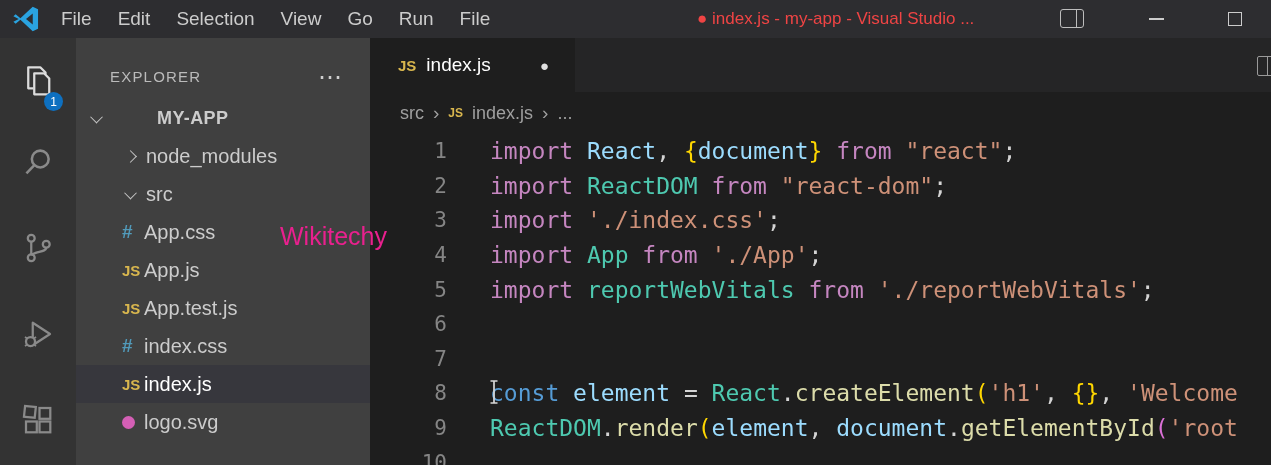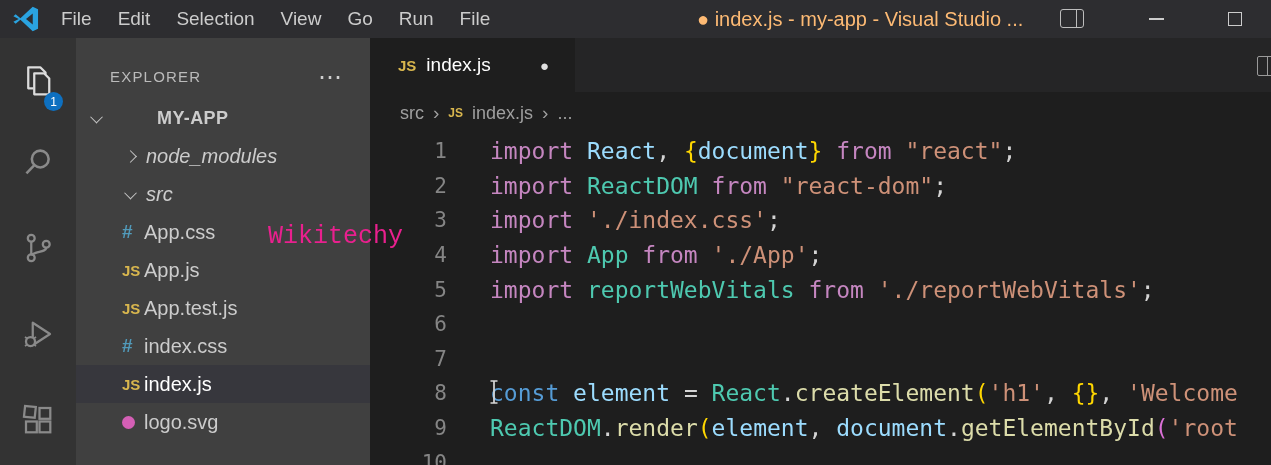--- a/index.html
+++ b/index.html
@@ -5,22 +5,22 @@
   * { margin:0; padding:0; box-sizing:border-box; }
   html,body { width:1271px; height:465px; overflow:hidden; }
   body { position:relative; background:#1e1e1e; font-family:"Liberation Sans",sans-serif; }
 
   
   .titlebar { position:absolute; left:0; top:0; width:1271px; height:38px; background:#2d2d30;
               display:flex; align-items:center; color:#cccccc; z-index:5; }
   .logo { margin:0 8px 0 12px; display:flex; align-items:center; }
   .menubar { display:flex; height:100%; align-items:center; }
   .menu-item { padding:10px 13px; font-size:19px; line-height:38px; cursor:default; white-space:nowrap; }
-  .window-title { position:absolute; left:697px; top:0; line-height:38px; font-size:20px;
-                  color:#fdba74; white-space:nowrap; }
+  .window-title { position:absolute; left:697px; top:0; line-height:38px; font-size:17px;
+                  color:#ef4444; white-space:nowrap; }
   .layout-btn { position:absolute; left:1060px; top:9px; width:26px; height:20px; }
   .layout-glyph { width:24px; height:19px; border:1.6px solid #bdbdbd; border-radius:3px; position:relative; }
   .layout-glyph::after { content:""; position:absolute; top:0; bottom:0; right:6px; width:0; border-right:1.6px solid #bdbdbd; }
   .win-btn { position:absolute; top:0; width:46px; height:38px; display:flex; align-items:center; justify-content:center; }
   .win-min { left:1133px; } .win-max { left:1212px; }
   .min-glyph { width:15px; height:2px; background:#cccccc; display:block; }
   .max-glyph { width:14px; height:14px; border:1.5px solid #cccccc; display:block; }
 
   
   .activitybar { position:absolute; left:0; top:38px; width:76px; height:427px; background:#333333; z-index:4; }
@@ -32,33 +32,33 @@
            display:flex; align-items:center; justify-content:center; }
 
   
   .sidebar { position:absolute; left:76px; top:38px; width:294px; height:427px; background:#404040;
              color:#cccccc; overflow:hidden; z-index:3; }
   .sb-header { height:61px; display:flex; align-items:center; justify-content:space-between;
                padding:16px 28px 0 34px; font-size:15px; letter-spacing:1.2px; color:#bbbbbb; }
   .more { font-size:24px; letter-spacing:0; color:#cfcfcf; line-height:10px; }
   .tree-row { height:38px; display:flex; align-items:center; font-size:20px; white-space:nowrap; }
   .tree-row.root { padding-left:16px; font-weight:bold; font-size:18px; letter-spacing:0.4px;gap:45px; }
-  .tree-row.folder { padding-left:50px;font-style:italic; }
+  .tree-row.folder { padding-left:50px; }
   .tree-row.file { padding-left:46px; }
   .tree-row.selected { background:#37373d; color:#ffffff; }
   .chev { width:9px; height:9px; border-right:1.8px solid #c5c5c5; border-bottom:1.8px solid #c5c5c5;
           display:inline-block; margin-right:11px; flex:none; }
   .chev.down { transform:rotate(45deg) translate(-1px,-1px); }
   .chev.right { transform:rotate(-45deg); }
   .file-icon { width:22px; flex:none; font-weight:bold; display:inline-flex; align-items:center; }
   .file-icon.js  { color:var(--js_icon,#d8b64e); font-size:15px; }
   .file-icon.css { color:var(--css_icon,#519aba); font-size:19px; }
   .svg-dot { width:13px; height:13px; border-radius:50%; background:var(--svg_icon,#d45fb5); display:inline-block; }
-  .watermark { position:absolute; left:268px; top:222px; font-size:25px; color:var(--watermark,#e9208e);
-               z-index:20; white-space:nowrap;font-family:Liberation Mono, monospace; }
+  .watermark { position:absolute; left:280px; top:222px; font-size:25px; color:var(--watermark,#e9208e);
+               z-index:20; white-space:nowrap; }
 
   
   .editor { position:absolute; left:370px; top:38px; width:901px; height:427px; background:#1e1e1e;
             overflow:hidden; z-index:2; }
   .tabbar { height:54px; background:#252526; display:flex; position:relative; }
   .tab { width:205px; background:#1e1e1e; display:flex; align-items:center; padding-left:28px; }
   .js-badge { color:var(--js_icon,#d8b64e); font-weight:bold; font-size:15px; margin-right:10px; }
   .tab-label { color:#ffffff; font-size:19px; }
   .tab-dot { color:#e0e0e0; font-size:15px; margin-left:auto; margin-right:26px; }
   .split-icon { position:absolute; right:-8px; top:18px; width:22px; height:20px;

